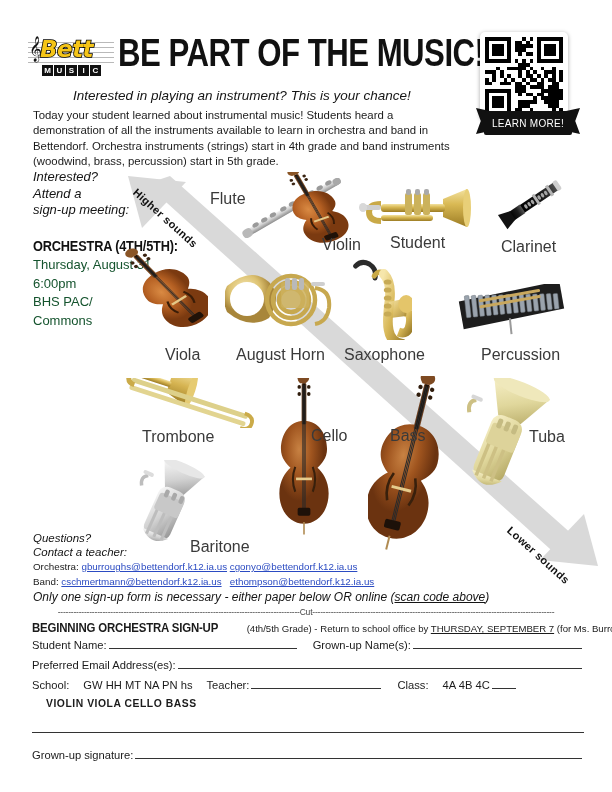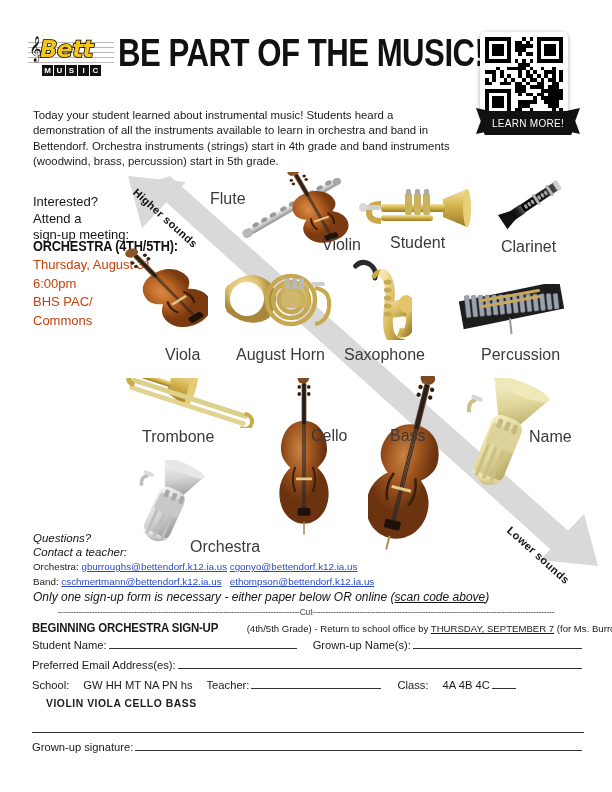--- a/index.html
+++ b/index.html
@@ -172,21 +172,22 @@
     width: 420px;
     font-size: 11.4px;
     line-height: 15.4px;
     color: #1b1b1b;
   }
 
   
   .info-italic {
     position: absolute;
     left: 33px;
-    top: 194px;
+    top: 169px;
+    font-style: italic;
     font-size: 13px;
     line-height: 16.5px;
     color: #141414;
   }
   .info-head {
     position: absolute;
     left: 33px;
     top: 238px;
     font-family: "Liberation Sans Narrow", "Liberation Sans", sans-serif;
     font-weight: bold;
@@ -196,21 +197,21 @@
     transform: scaleX(0.88);
     transform-origin: left top;
     white-space: nowrap;
   }
   .info-lines {
     position: absolute;
     left: 33px;
     top: 256px;
     font-size: 13px;
     line-height: 18.5px;
-    color: #c2410c;
+    color: #14532d;
   }
 
   
   .arrow-band {
     position: absolute;
     left: 128px;
     top: 176px;
     width: 470px;
     height: 390px;
     pointer-events: none;
@@ -628,20 +629,21 @@
     </div>
     <div class="ribbon">
       <div class="ribbon-tail l"></div>
       <div class="ribbon-tail r"></div>
       <div class="ribbon-body">
         <span>LEARN MORE!</span>
       </div>
     </div>
   </div>
 
+  <div class="tagline">Interested in playing an instrument? This is your chance!</div>
   <div class="intro">Today your student learned about instrumental music! Students heard a demonstration of all the instruments available to learn in orchestra and band in Bettendorf. Orchestra instruments (strings) start in 4th grade and band instruments (woodwind, brass, percussion) start in 5th grade.</div>
 
   <div class="info-italic">
     <div>Interested?</div>
     <div>Attend a</div>
     <div>sign-up meeting:</div>
   </div>
   <div class="info-head">ORCHESTRA (4TH/5TH):</div>
   <div class="info-lines">
     <div>Thursday, August 31</div>
@@ -975,21 +977,21 @@
             <rect x="36" y="48" width="30" height="22" rx="3" fill="#ddd39a"></rect>
             <g fill="#c5bb82">
               <rect x="40" y="42" width="5" height="10" rx="2"></rect>
               <rect x="48" y="42" width="5" height="10" rx="2"></rect>
               <rect x="56" y="42" width="5" height="10" rx="2"></rect>
             </g>
             <path d="M12 34 q-8 4 -2 14" stroke="#cdc084" stroke-width="4" fill="none"></path>
             <rect x="6" y="30" width="12" height="4" rx="2" fill="#d7d7d7"></rect>
           </g>
         </svg></div>
-      <div class="inst-label" style="left:529px;top:428px">Name</div>
+      <div class="inst-label" style="left:529px;top:428px">Tuba</div>
       <div class="inst" style="left:128px;top:460px;width:80px;height:90px"><svg width="80" height="90" viewBox="0 0 80 90" preserveAspectRatio="none">
           <defs>
             <linearGradient id="gsv" x1="0" y1="0" x2="1" y2="1">
               <stop offset="0" stop-color="#fafafa"></stop>
               <stop offset="0.5" stop-color="#d2d2d2"></stop>
               <stop offset="1" stop-color="#8f8f8f"></stop>
             </linearGradient>
           </defs>
           <g transform="rotate(24 40 45)">
             <path d="M18 4 L62 4 L50 30 L30 30 Z" fill="url(#gsv)"></path>
@@ -1004,21 +1006,21 @@
             <rect x="28" y="36" width="26" height="18" rx="3" fill="#c8c8c8"></rect>
             <g fill="#a9a9a9">
               <rect x="32" y="31" width="4.5" height="8" rx="2"></rect>
               <rect x="40" y="31" width="4.5" height="8" rx="2"></rect>
               <rect x="48" y="31" width="4.5" height="8" rx="2"></rect>
             </g>
             <path d="M10 26 q-7 4 -2 12" stroke="#bdbdbd" stroke-width="3.5" fill="none"></path>
             <rect x="4" y="22" width="11" height="4" rx="2" fill="#dcdcdc"></rect>
           </g>
         </svg></div>
-      <div class="inst-label" style="left:190px;top:538px">Orchestra</div>
+      <div class="inst-label" style="left:190px;top:538px">Baritone</div>
     </div>
 
   <div class="q-italic">
     <div>Questions?</div>
     <div>Contact a teacher:</div>
   </div>
 
   <div class="contact-row row-orch">
     <span>Orchestra:</span>
     <a href="#">gburroughs@bettendorf.k12.ia.us</a>
@@ -1067,19 +1069,19 @@
       <span class="fill fixed-d"></span>
     </div>
 
     <div class="frow">
       <span class="choices">VIOLIN  VIOLA  CELLO  BASS</span>
     </div>
 
 
     <div class="longline"></div>
 
-    <div class="frow" style="margin-top:6px">
+    <div class="frow" style="margin-top:14px">
       <span>Grown-up signature:</span>
       <span class="fill"></span>
     </div>
   </div>
 
 </div>
 
 </body></html>

